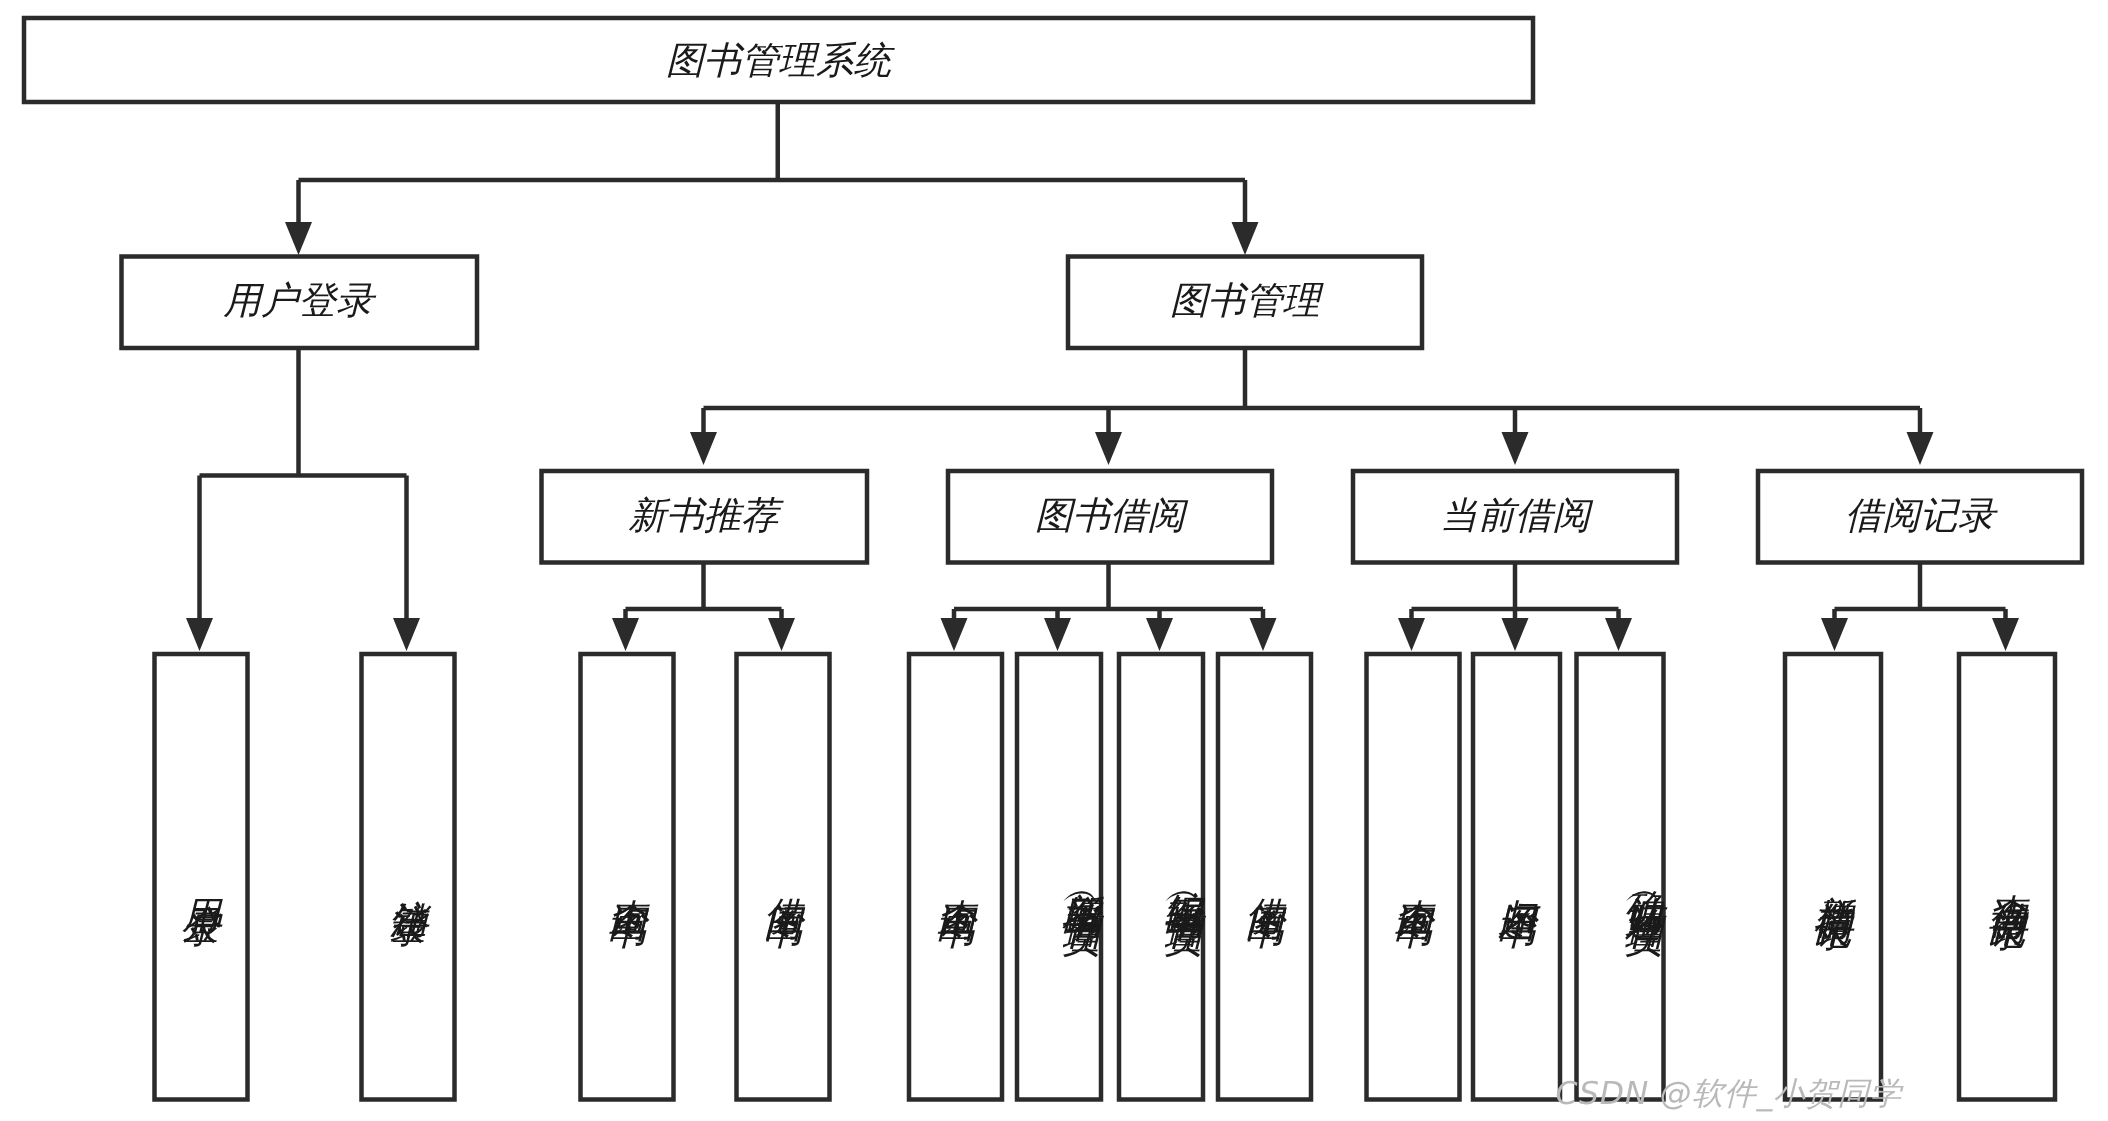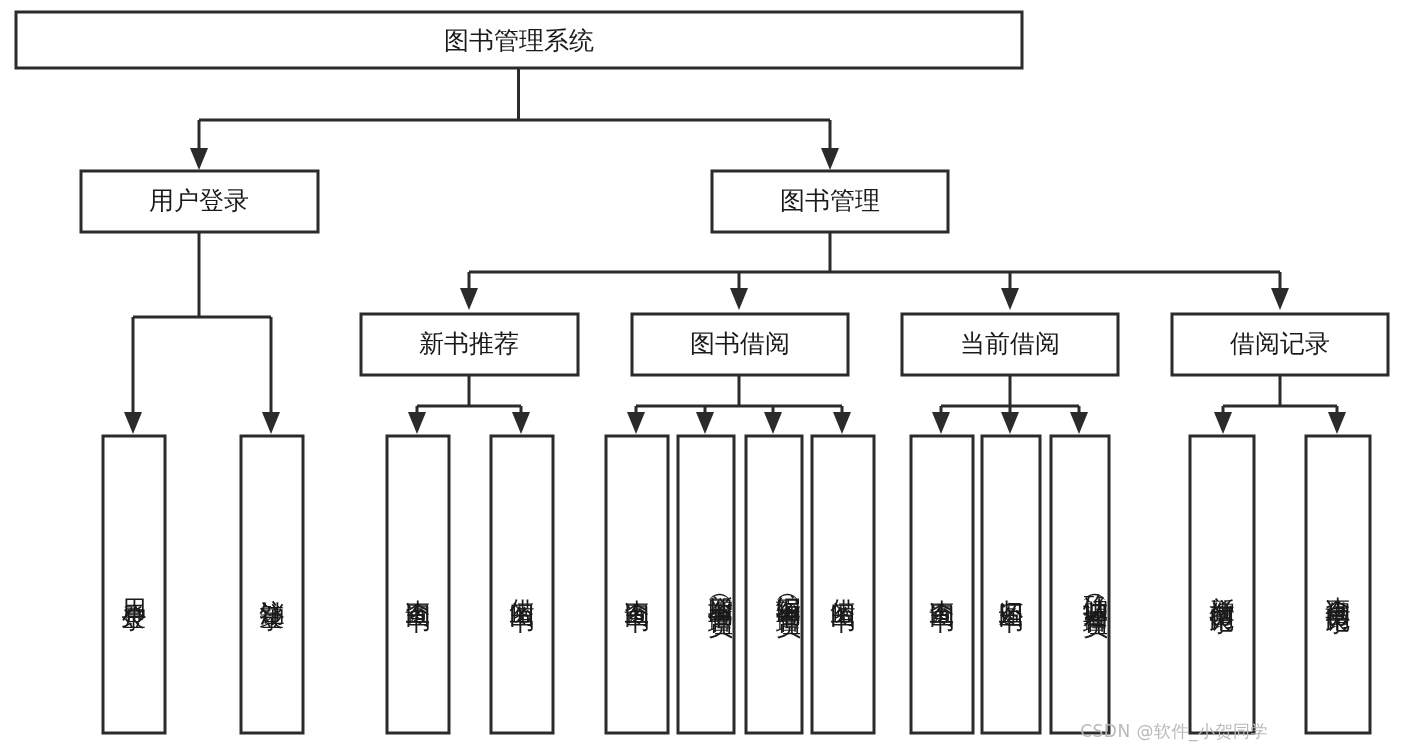--- a/index.html
+++ b/index.html
@@ -12,20 +12,21 @@
     height: 747px;
     font-family: "DejaVu Sans", "Liberation Sans", sans-serif;
     overflow: hidden;
     position: relative;
   }
   #diagram-root {
     position: absolute;
     left: 0; top: 0;
     width: 1276px;
     height: 747px;
+    font-style: italic;
   }
   svg.flow {
     display: block;
     width: 1405px;
     height: 747px;
   }
   .node-rect {
     fill: #ffffff;
     stroke: #2b2b2b;
     stroke-width: 3;
@@ -45,21 +46,21 @@
     font-size: 25px;
     fill: #1a1a1a;
     text-anchor: middle;
     dominant-baseline: middle;
   }
   .watermark {
     position: absolute;
     right: 8px;
     bottom: 4px;
     font-family: "DejaVu Sans", "Liberation Sans", sans-serif;
-    font-size: 17px;
+    font-size: 21px;
     color: #b9b9b9;
     letter-spacing: 0.5px;
     white-space: nowrap;
     pointer-events: none;
   }
   .vlabel {
     position: absolute;
     writing-mode: vertical-rl;
     text-orientation: upright;
     font-family: "DejaVu Sans", "Liberation Sans", sans-serif;

